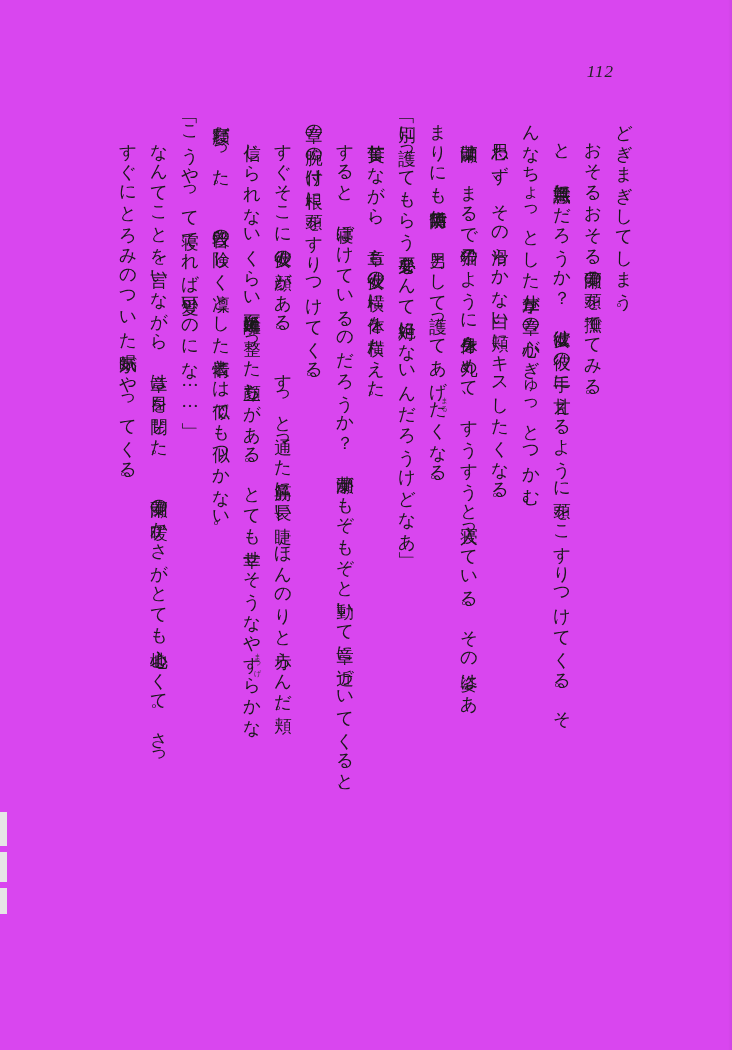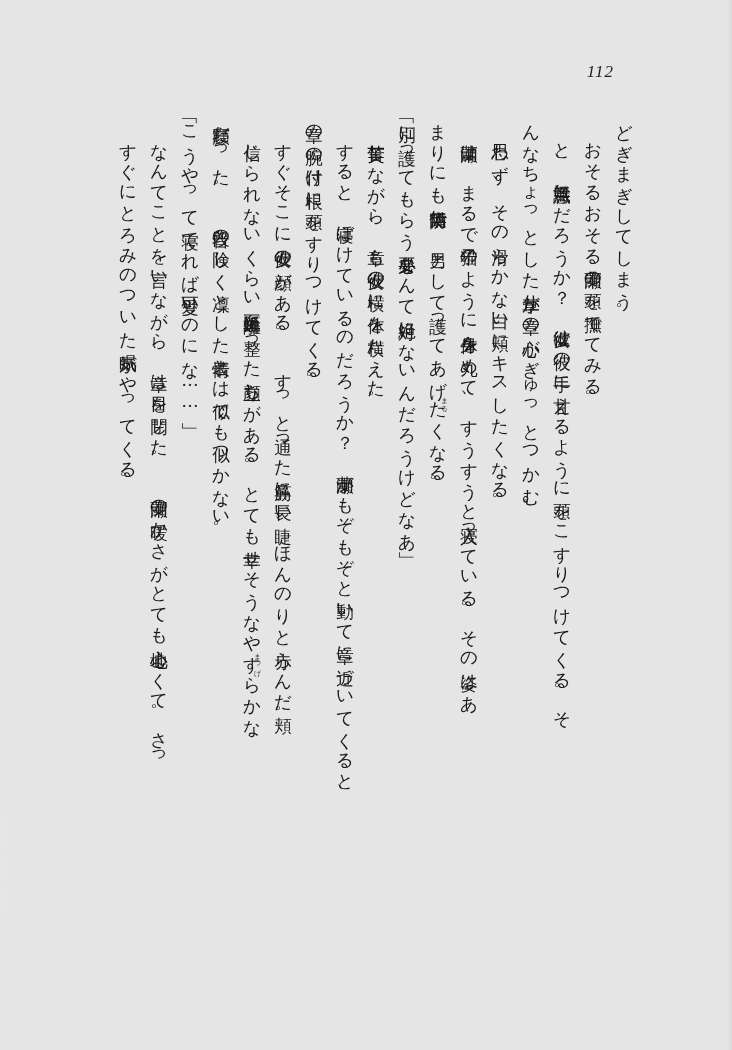--- a/index.html
+++ b/index.html
@@ -11,21 +11,21 @@
     width: 732px;
     height: 1050px;
     overflow: hidden;
     font-family: "Liberation Serif", "DejaVu Serif", serif;
     color: #1a1a1a;
     position: relative;
   }
   .page {
     position: absolute;
     inset: 0;
-    background: #e5e5e5;
+    background: #d946ef;
   }
   
   .page-number {
     position: absolute;
     top: 62px;
     right: 118px;
     font-size: 17px;
     font-style: italic;
     letter-spacing: 1px;
     color: #222;

